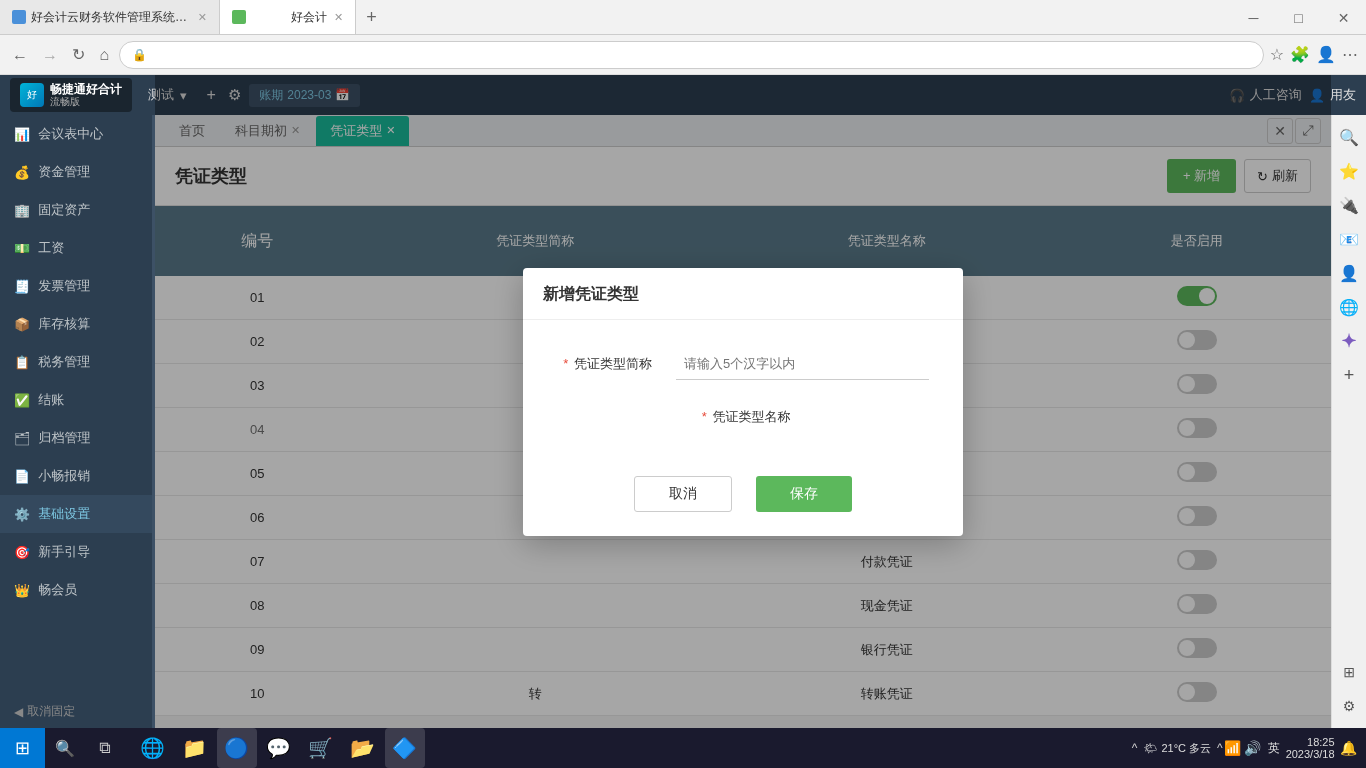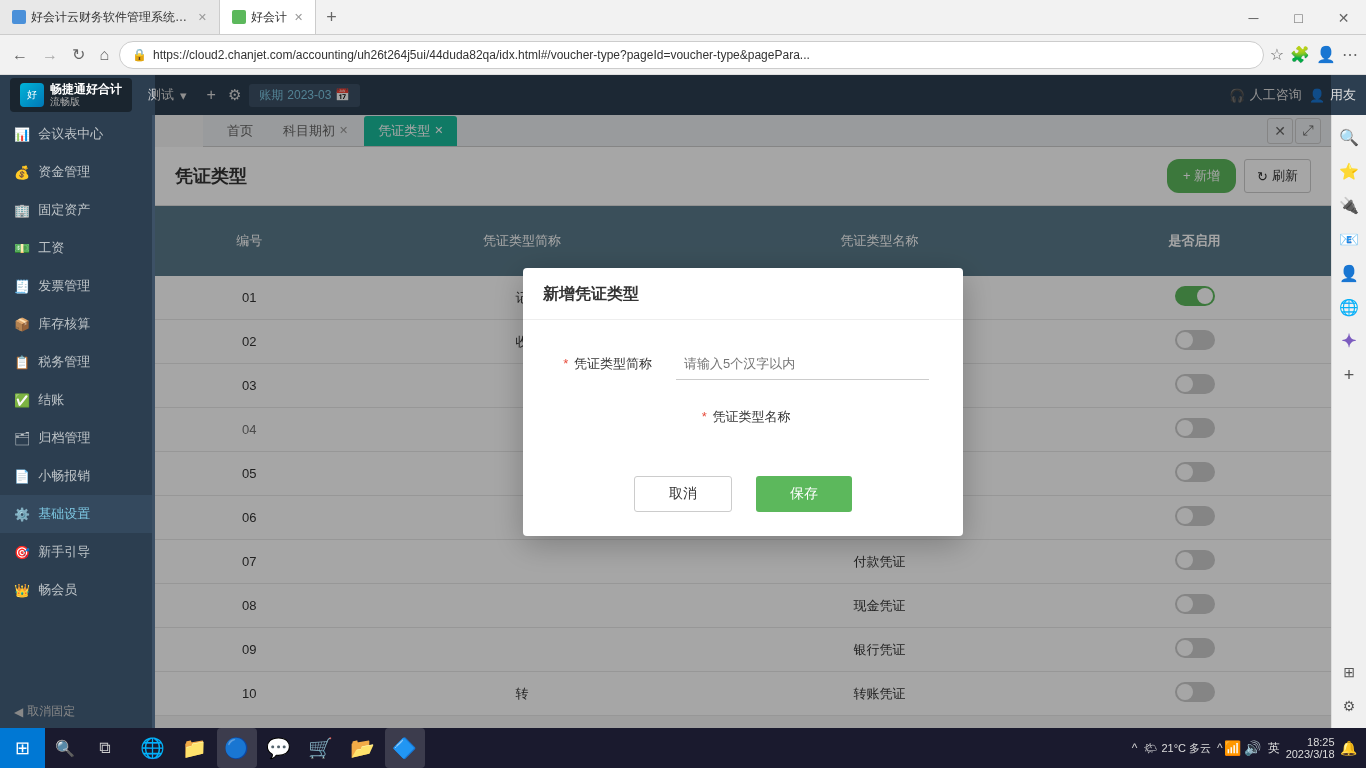--- a/index.html
+++ b/index.html
@@ -11,39 +11,38 @@
 <div style="position:relative;">
 
   <div style="background:#f2f2f2; height:35px; display:flex; align-items:stretch; border-bottom:1px solid #ccc;">
     <div style="display:flex; align-items:center; padding:0 12px; font-size:12px; color:#333; background:#e8e8e8; border-right:1px solid #ccc; max-width:220px; gap:5px; cursor:pointer;">
       <div style="width:14px;height:14px;background:#4a90d9;border-radius:2px;flex-shrink:0;"></div>
       <span style="overflow:hidden;text-overflow:ellipsis;white-space:nowrap;max-width:160px;">好会计云财务软件管理系统_会计</span>
       <span style="color:#999;font-size:11px;cursor:pointer;margin-left:2px;">✕</span>
     </div>
     <div style="display:flex; align-items:center; padding:0 12px; font-size:12px; color:#333; background:#fff; border-right:1px solid #ccc; gap:5px; cursor:pointer;">
       <div style="width:14px;height:14px;background:#5cb85c;border-radius:2px;flex-shrink:0;"></div>
-      <span style="white-space:nowrap;">好会计</span>
+      <span style="white-space:nowrap;margin-left:40px;">好会计</span>
       <span style="color:#999;font-size:11px;cursor:pointer;margin-left:2px;">✕</span>
     </div>
     <div style="display:flex;align-items:center;padding:0 10px;font-size:18px;color:#666;cursor:pointer;">+</div>
     <div style="flex:1;"></div>
 
     <div style="width:45px;height:35px;display:flex;align-items:center;justify-content:center;cursor:pointer;font-size:14px;color:#666;">─</div>
     <div style="width:45px;height:35px;display:flex;align-items:center;justify-content:center;cursor:pointer;font-size:14px;color:#666;">□</div>
     <div style="width:45px;height:35px;display:flex;align-items:center;justify-content:center;cursor:pointer;font-size:14px;color:#666;">✕</div>
   </div>
 
   <div style="background:#f2f2f2; height:40px; display:flex; align-items:center; padding:0 8px; gap:6px; border-bottom:1px solid #ddd;">
     <button style="background:none;border:none;font-size:16px;color:#666;cursor:pointer;padding:4px;">←</button>
     <button style="background:none;border:none;font-size:16px;color:#aaa;cursor:pointer;padding:4px;">→</button>
     <button style="background:none;border:none;font-size:16px;color:#666;cursor:pointer;padding:4px;">↻</button>
     <button style="background:none;border:none;font-size:16px;color:#666;cursor:pointer;padding:4px;">⌂</button>
     <div style="flex:1;height:28px;border:1px solid #ccc;border-radius:14px;padding:0 12px;background:#fff;display:flex;align-items:center;gap:6px;">
       <span style="font-size:12px;color:#666;">🔒</span>
-      <span style="font-size:12px;color:#333;overflow:hidden;text-overflow:ellipsis;white-space:nowrap;flex:1;">https://cloud2.chanjet.com/accounting/uh26t264j5ui/44duda82qa/idx.html#/voucher-type?pageId=voucher-type&amp;pagePara...</span>
     </div>
     <span style="font-size:16px;color:#666;cursor:pointer;">☆</span>
     <span style="font-size:16px;color:#666;cursor:pointer;">🧩</span>
     <span style="font-size:16px;color:#666;cursor:pointer;">👤</span>
     <span style="font-size:16px;color:#666;cursor:pointer;">⋯</span>
   </div>
 
   <div style="display:flex; flex-direction:column; height:calc(768px - 75px - 40px);">
 
     <div style="background:#2c3e50; height:40px; display:flex; align-items:center; padding:0 10px; gap:8px;">
@@ -135,21 +134,21 @@
         </div>
         <div style="flex:1;"></div>
         <div style="padding:8px 14px;color:#888;font-size:12px;cursor:pointer;display:flex;align-items:center;gap:4px;">
           <span>◀</span>
           <span>取消固定</span>
         </div>
       </div>
 
       <div style="flex:1;display:flex;flex-direction:column;position:relative;background:#f5f5f5;">
 
-        <div style="background:#eceff1;height:32px;display:flex;align-items:center;padding:0 10px;gap:2px;border-bottom:1px solid #ccc;margin-left:48px;">
+        <div style="background:#eceff1;height:32px;display:flex;align-items:center;padding:0 10px;gap:2px;border-bottom:1px solid #ccc;">
           <div style="padding:6px 14px;font-size:13px;cursor:pointer;color:#666;border-radius:3px 3px 0 0;">
             <span>首页</span>
           </div>
           <div style="padding:6px 14px;font-size:13px;cursor:pointer;color:#666;border-radius:3px 3px 0 0;display:flex;align-items:center;gap:4px;">
             <span>科目期初</span>
             <span style="font-size:11px;color:#999;cursor:pointer;">✕</span>
           </div>
           <div style="padding:6px 14px;font-size:13px;cursor:pointer;color:#fff;background:#1abc9c;border-radius:3px 3px 0 0;display:flex;align-items:center;gap:4px;">
             <span>凭证类型</span>
             <span style="font-size:11px;color:#fff;cursor:pointer;">✕</span>
@@ -158,36 +157,36 @@
 
           <div style="width:26px;height:26px;display:flex;align-items:center;justify-content:center;cursor:pointer;color:#666;font-size:14px;border:1px solid #ccc;border-radius:3px;">✕</div>
           <div style="width:26px;height:26px;display:flex;align-items:center;justify-content:center;cursor:pointer;color:#666;font-size:14px;border:1px solid #ccc;border-radius:3px;">⤢</div>
         </div>
 
         <div style="flex:1;overflow:auto;position:relative;">
 
           <div style="background:#fff;padding:12px 20px;display:flex;align-items:center;justify-content:space-between;border-bottom:1px solid #e0e0e0;">
             <span style="font-size:18px;color:#333;font-weight:bold;">凭证类型</span>
             <div style="display:flex;gap:8px;">
-              <button style="background:#5cb85c;color:#fff;border:none;padding:7px 16px;border-radius:12px;cursor:pointer;font-size:13px;">+ 新增</button>
+              <button style="background:#5cb85c;color:#fff;border:none;padding:7px 16px;border-radius:3px;cursor:pointer;font-size:13px;">+ 新增</button>
               <button style="background:#fff;color:#333;border:1px solid #ccc;padding:7px 12px;border-radius:3px;cursor:pointer;font-size:13px;display:flex;align-items:center;gap:4px;">
                 <span>↻</span>
                 <span>刷新</span>
               </button>
             </div>
           </div>
 
           <div>
             <table style="width:100%;border-collapse:collapse;background:#fff;">
               <thead>
                 <tr style="background:#5a7a8a;color:#fff;">
-                  <th style="padding:10px 16px;text-align:center;font-size:13px;font-weight:normal;">编号</th>
+                  <th style="padding:10px 16px;text-align:center;font-size:16px;font-weight:normal;">编号</th>
                   <th style="padding:10px 16px;text-align:center;font-size:13px;font-weight:normal;">凭证类型简称</th>
                   <th style="padding:10px 16px;text-align:center;font-size:13px;font-weight:normal;">凭证类型名称</th>
-                  <th style="padding:26px 16px;text-align:center;font-size:13px;font-weight:bold;">是否启用</th>
+                  <th style="padding:26px 16px;text-align:center;font-size:13px;font-weight:normal;">是否启用</th>
                 </tr>
               </thead>
               <tbody id="table-body">
               <tr style="border-bottom: 1px solid rgb(232, 232, 232); cursor: pointer;">
                     <td style="padding: 10px 16px; text-align: center; font-size: 13px; color: rgb(51, 51, 51);">01</td>
                     <td style="padding: 10px 16px; text-align: center; font-size: 13px; color: rgb(51, 51, 51);">记</td>
                     <td style="padding: 10px 16px; text-align: center; font-size: 13px; color: rgb(51, 51, 51);">记账凭证</td>
                     <td style="padding: 10px 16px; text-align: center;"><div style="display: inline-block; width: 40px; height: 20px; border-radius: 10px; position: relative; cursor: pointer; background: rgb(92, 184, 92);"><div style="position: absolute; width: 16px; height: 16px; background: rgb(255, 255, 255); border-radius: 50%; top: 2px; left: 22px; transition: left 0.2s;"></div></div></td>
                   </tr>
                   <tr style="border-bottom: 1px solid rgb(232, 232, 232); cursor: pointer;">

